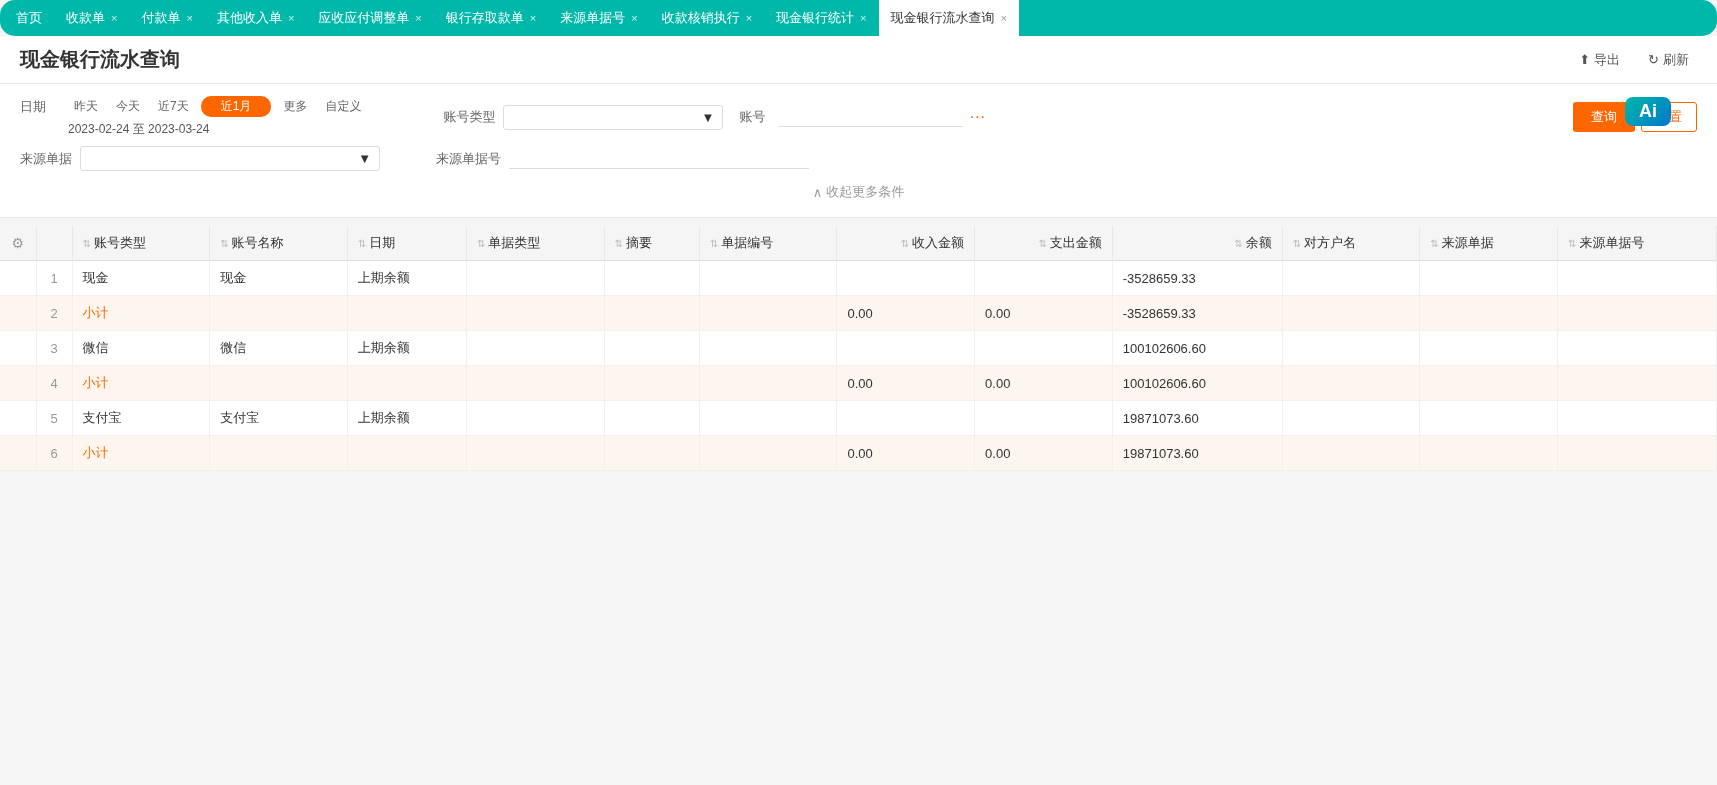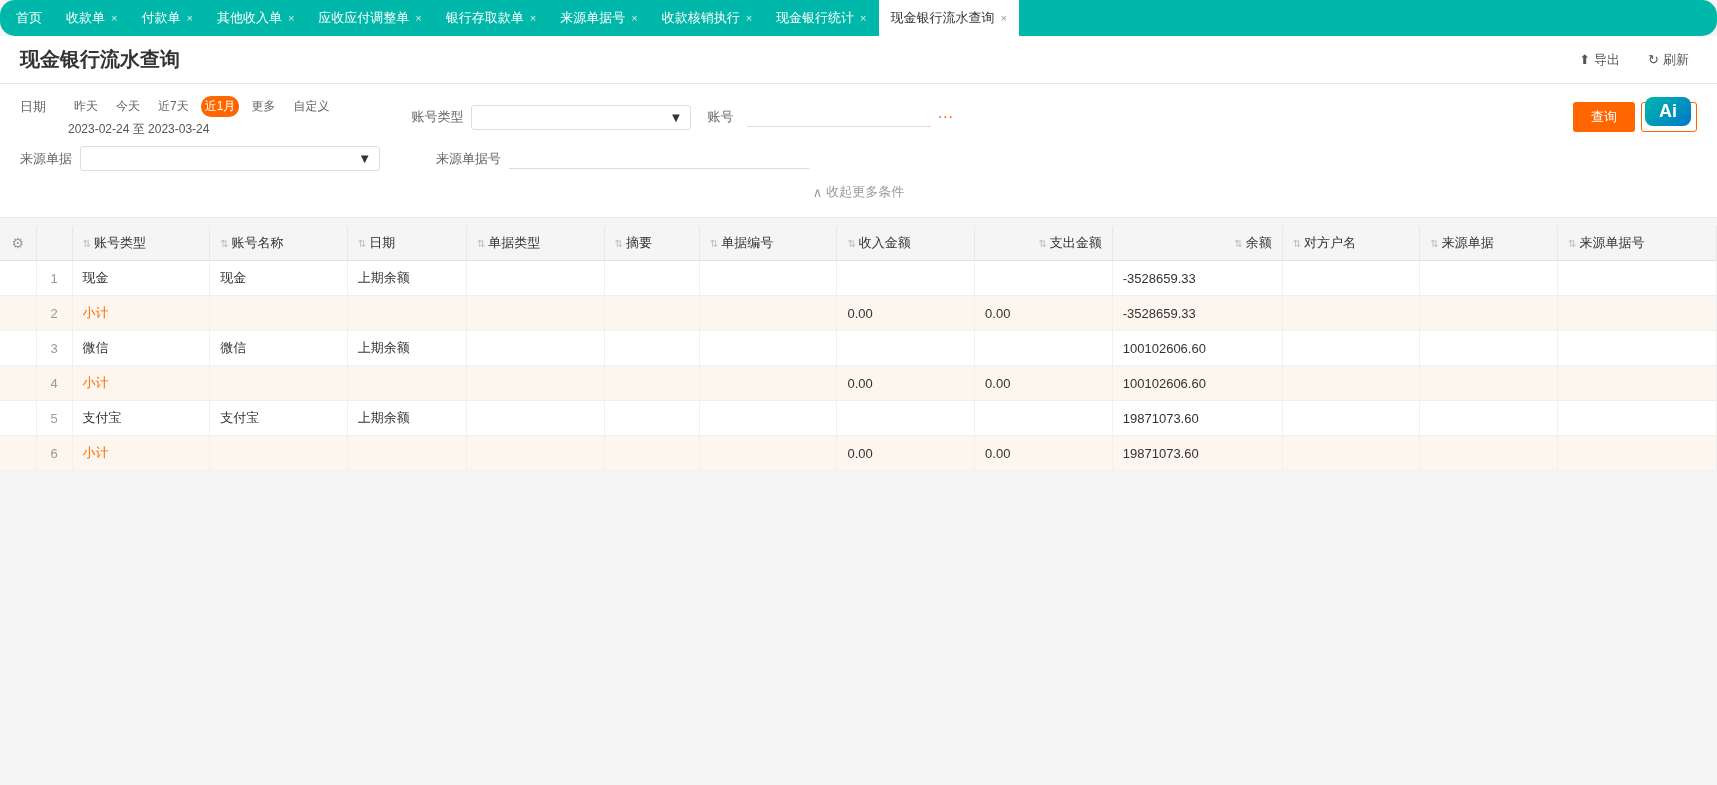--- a/index.html
+++ b/index.html
@@ -96,21 +96,21 @@
       border-radius: 2px;
       font-size: 12px;
       border: none;
       background: none;
       text-align: center;
     }
     .date-btn.active {
       background: #f60;
       color: #fff;
       border-radius: 10px;
-      padding: 2px 4px;
+      padding: 2px 20px;
     }
     .date-range {
       color: #555;
       font-size: 12px;
     }
     .select-box {
       border: 1px solid #ddd;
       border-radius: 3px;
       padding: 4px 8px;
       min-width: 180px;
@@ -228,21 +228,21 @@
     .gear-icon-cell {
       color: #999;
       font-size: 14px;
       cursor: pointer;
     }
 
     
     .ai-badge {
       position: fixed;
       top: 97px;
-      right: 26px;
+      right: 46px;
       background: linear-gradient(135deg, #00b8a9, #0077cc);
       color: #fff;
       font-size: 18px;
       font-weight: bold;
       border-radius: 8px;
       padding: 4px 14px;
       z-index: 100;
     }
   </style>
 </head>
@@ -383,21 +383,21 @@
         </th>
         <th>
           <span class="sort-arrows">⇅</span>单据类型
         </th>
         <th>
           <span class="sort-arrows">⇅</span>摘要
         </th>
         <th>
           <span class="sort-arrows">⇅</span>单据编号
         </th>
-        <th style="">
+        <th style="text-align:right;">
           <span class="sort-arrows">⇅</span>收入金额
         </th>
         <th style="text-align:right;">
           <span class="sort-arrows">⇅</span>支出金额
         </th>
         <th style="text-align:right;">
           <span class="sort-arrows">⇅</span>余额
         </th>
         <th>
           <span class="sort-arrows">⇅</span>对方户名

